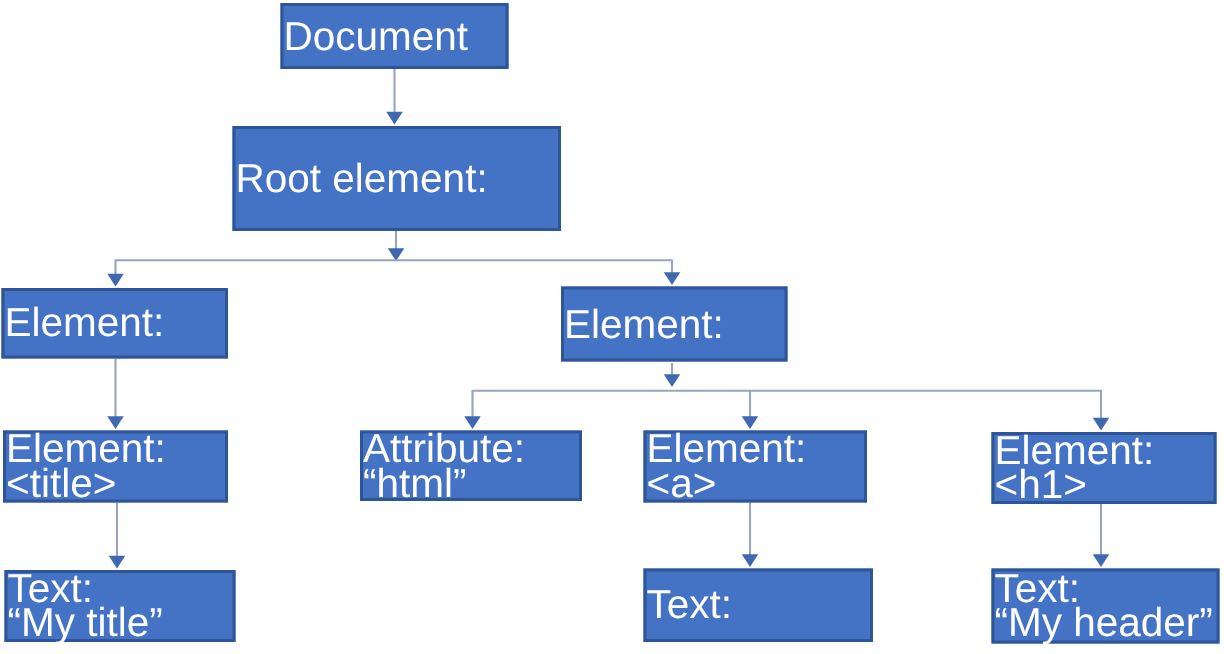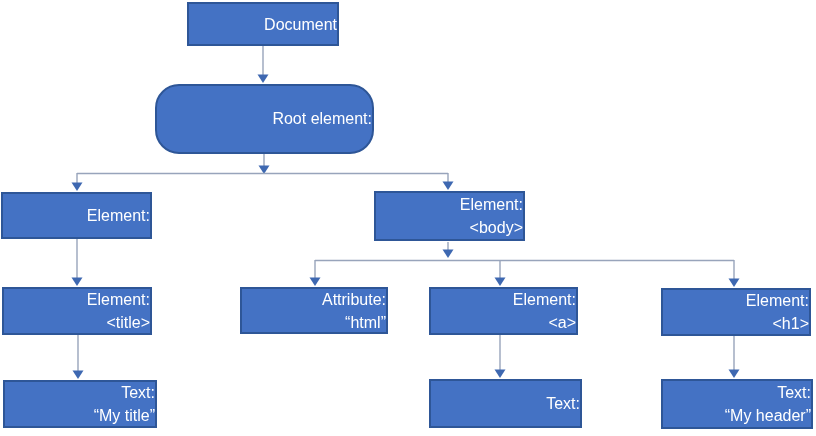--- a/index.html
+++ b/index.html
@@ -35,28 +35,28 @@
     fill:var(--arrowhead);
   }
   .node{
     position:absolute;
     box-sizing:border-box;
     background:var(--node-fill);
     border:2px solid var(--node-border);
     color:var(--node-text);
     display:flex;
     flex-direction:column;
-    align-items:flex-end;
+    align-items:flex-start;
     justify-content:center;
     text-align:center;
-    font-size:16px;
+    font-size:27px;
     line-height:23px;
     white-space:nowrap;
   }
-  .node.tall{line-height:26px;border-radius:24px;}
+  .node.tall{line-height:26px;}
 </style>
 </head>
 <body>
 
 <div class="canvas">
 
   <svg class="connector-svg" viewBox="0 0 816 436" xmlns="http://www.w3.org/2000/svg">
 
     <g>
       <line x1="263" y1="46" x2="263" y2="76"></line>
@@ -123,21 +123,20 @@
   <div class="node tall" style="left:155px;top:84px;width:219px;height:70px">
     <span>Root element:</span>
   </div>
 
   <div class="node" style="left:1px;top:192px;width:151px;height:47px">
     <span>Element:</span>
   </div>
 
   <div class="node" style="left:374px;top:191px;width:151px;height:50px">
     <span>Element:</span>
-    <span>&lt;body&gt;</span>
   </div>
 
   <div class="node" style="left:2px;top:287px;width:150px;height:48px">
     <span>Element:</span>
     <span>&lt;title&gt;</span>
   </div>
 
   <div class="node" style="left:240px;top:287px;width:148px;height:47px">
     <span>Attribute:</span>
     <span>“html”</span>

